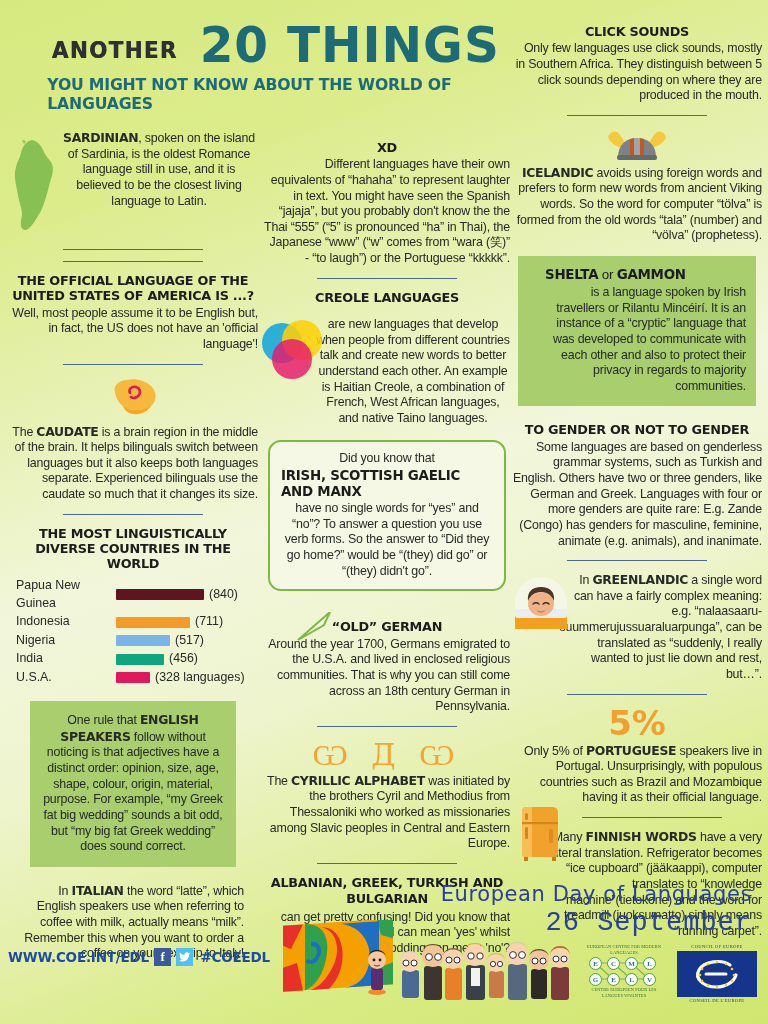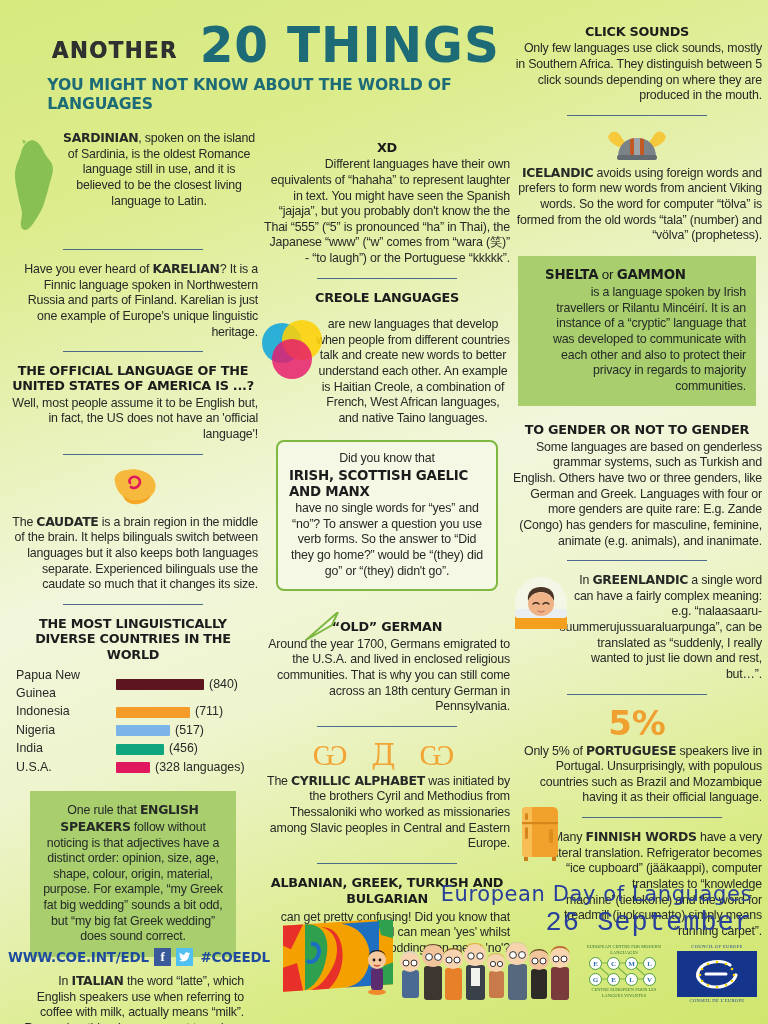--- a/index.html
+++ b/index.html
@@ -183,25 +183,20 @@
           <path d="M16 6 L14 2 L18 3 Z" fill="#88c054"></path>
         </svg>
       </span>
       <p class="p" style="flex:1; text-align:center;">
         <b>SARDINIAN</b><span>, spoken on the island of Sardinia, is the oldest Romance language still in use, and it is believed to be the closest living language to Latin.</span>
       </p>
     </div>
 
     <div class="divider"></div>
 
-    <div class="blk">
-      <p class="p">
-        <span>Have you ever heard of </span><b>KARELIAN</b><span>? It is a Finnic language spoken in Northwestern Russia and parts of Finland. Karelian is just one example of Europe's unique linguistic heritage.</span>
-      </p>
-    </div>
 
     <div class="divider"></div>
 
     <div class="blk">
       <div class="hd">THE OFFICIAL LANGUAGE OF THE UNITED STATES OF AMERICA IS ...?</div>
       <p class="p">Well, most people assume it to be English but, in fact, the US does not have an 'official language'!</p>
     </div>
 
     <div class="divider"></div>
 
@@ -291,21 +286,21 @@
           </svg>
         </span>
         <p class="p" style="padding-left:52px; text-align:center;">
           <span> are new languages that develop when people from different countries talk and create new words to better understand each other. An example is Haitian Creole, a combination of French, West African languages, and native Taino languages.</span>
         </p>
       </div>
     </div>
 
     <div style="height:14px"></div>
 
-    <div class="bubble" style="margin:0 12px;border-radius:8px;">
+    <div class="bubble" style="margin:0 4px;">
       <p class="p" style="text-align:center">Did you know that</p>
       <div class="hd" style="font-size:13.4px; margin:1px 0 1px 0;">IRISH, SCOTTISH GAELIC AND MANX</div>
       <p class="p" style="text-align:center">have no single words for “yes” and “no”? To answer a question you use verb forms. So the answer to “Did they go home?” would be “(they) did go” or “(they) didn't go”.</p>
       <span class="bubble-tail">
         <svg width="40" height="30" viewBox="0 0 40 30">
           <path d="M34 0 L2 28 L28 13 Z" fill="#f5f8e4" stroke="#7fb841" stroke-width="2"></path>
         </svg>
       </span>
     </div>
 

